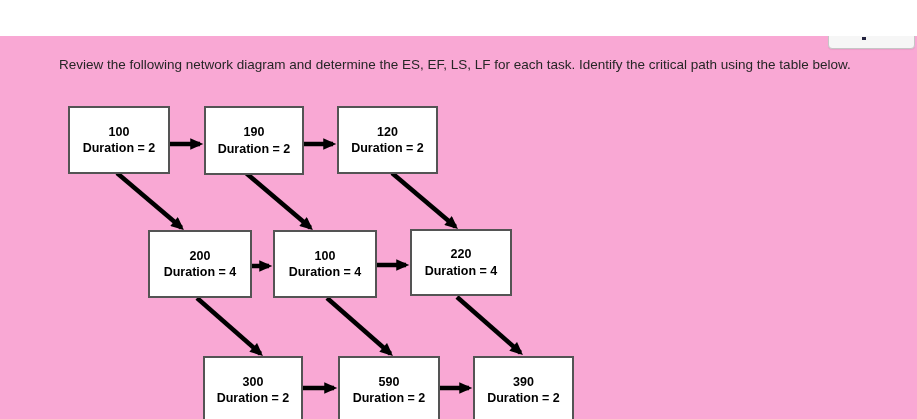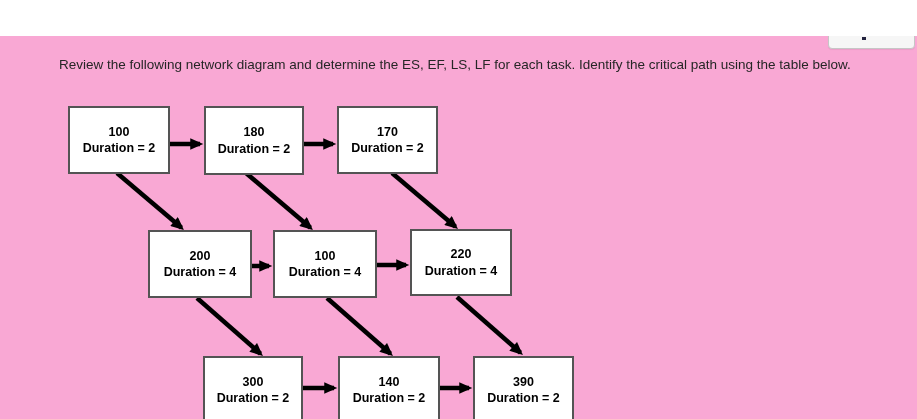--- a/index.html
+++ b/index.html
@@ -102,45 +102,45 @@
         <line x1="327" y1="262" x2="390.5" y2="317.8" marker-end="url(#ah)"></line>
         <line x1="457" y1="261" x2="520.5" y2="316.8" marker-end="url(#ah)"></line>
       </g>
     </svg>
 
     <div class="node" style="left:68px;top:70px;width:102px;height:68px">
       <div class="node-id">100</div>
       <div class="node-dur">Duration = 2</div>
     </div>
     <div class="node" style="left:204px;top:70px;width:100px;height:69px">
-      <div class="node-id">180</div>
+      <div class="node-id">190</div>
       <div class="node-dur">Duration = 2</div>
     </div>
     <div class="node" style="left:337px;top:70px;width:101px;height:68px">
-      <div class="node-id">170</div>
+      <div class="node-id">120</div>
       <div class="node-dur">Duration = 2</div>
     </div>
     <div class="node" style="left:148px;top:194px;width:104px;height:68px">
       <div class="node-id">200</div>
       <div class="node-dur">Duration = 4</div>
     </div>
     <div class="node" style="left:273px;top:194px;width:104px;height:68px">
       <div class="node-id">100</div>
       <div class="node-dur">Duration = 4</div>
     </div>
     <div class="node" style="left:410px;top:193px;width:102px;height:67px">
       <div class="node-id">220</div>
       <div class="node-dur">Duration = 4</div>
     </div>
     <div class="node" style="left:203px;top:320px;width:100px;height:68px">
       <div class="node-id">300</div>
       <div class="node-dur">Duration = 2</div>
     </div>
     <div class="node" style="left:338px;top:320px;width:102px;height:68px">
-      <div class="node-id">140</div>
+      <div class="node-id">590</div>
       <div class="node-dur">Duration = 2</div>
     </div>
     <div class="node" style="left:473px;top:320px;width:101px;height:68px">
       <div class="node-id">390</div>
       <div class="node-dur">Duration = 2</div>
     </div>
 
   </div>
 </div>
 

